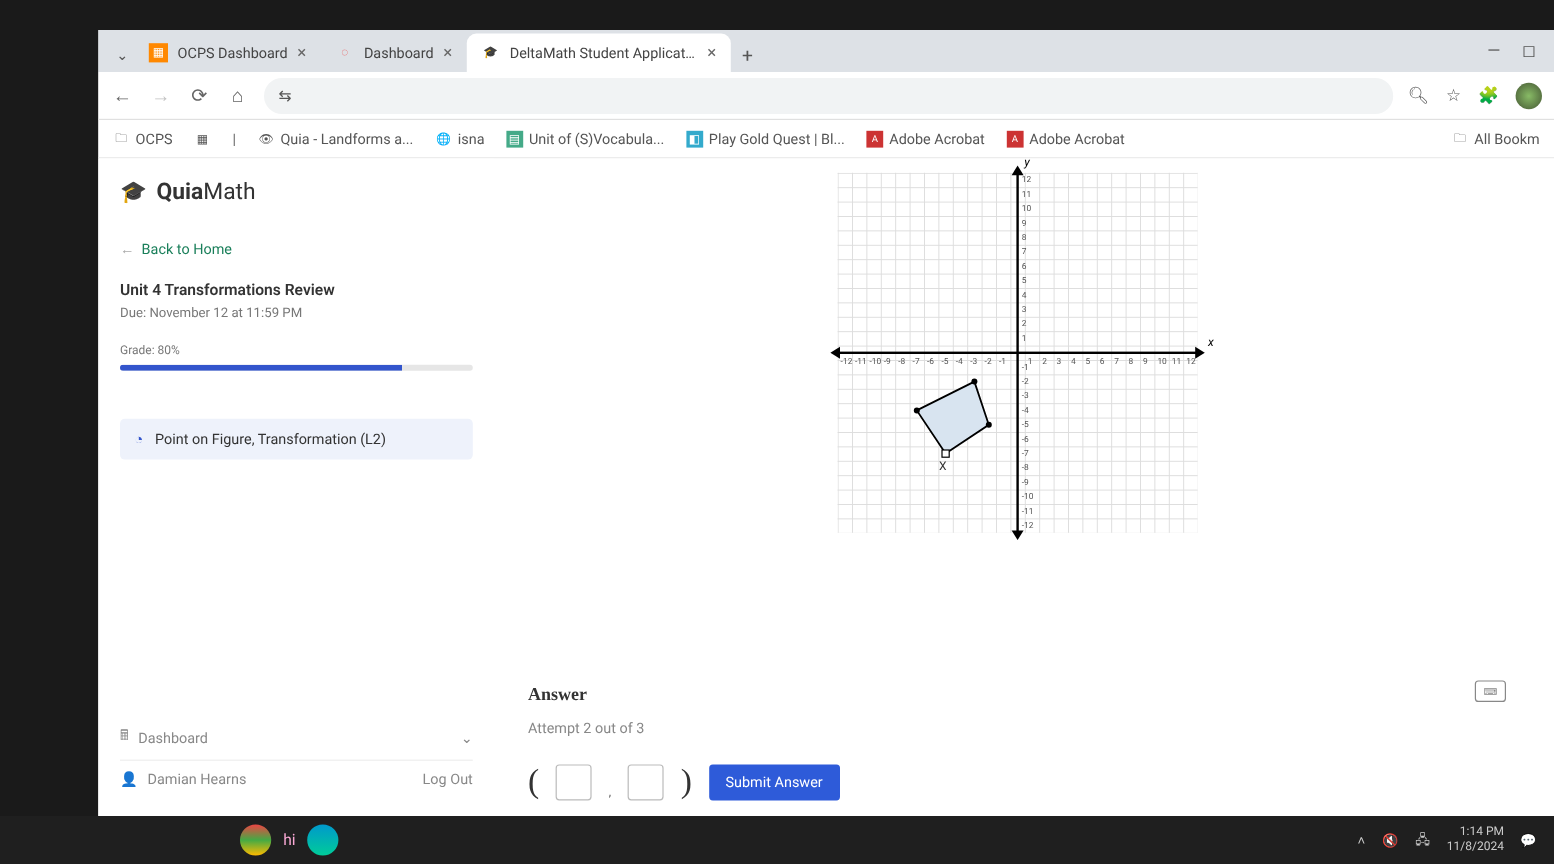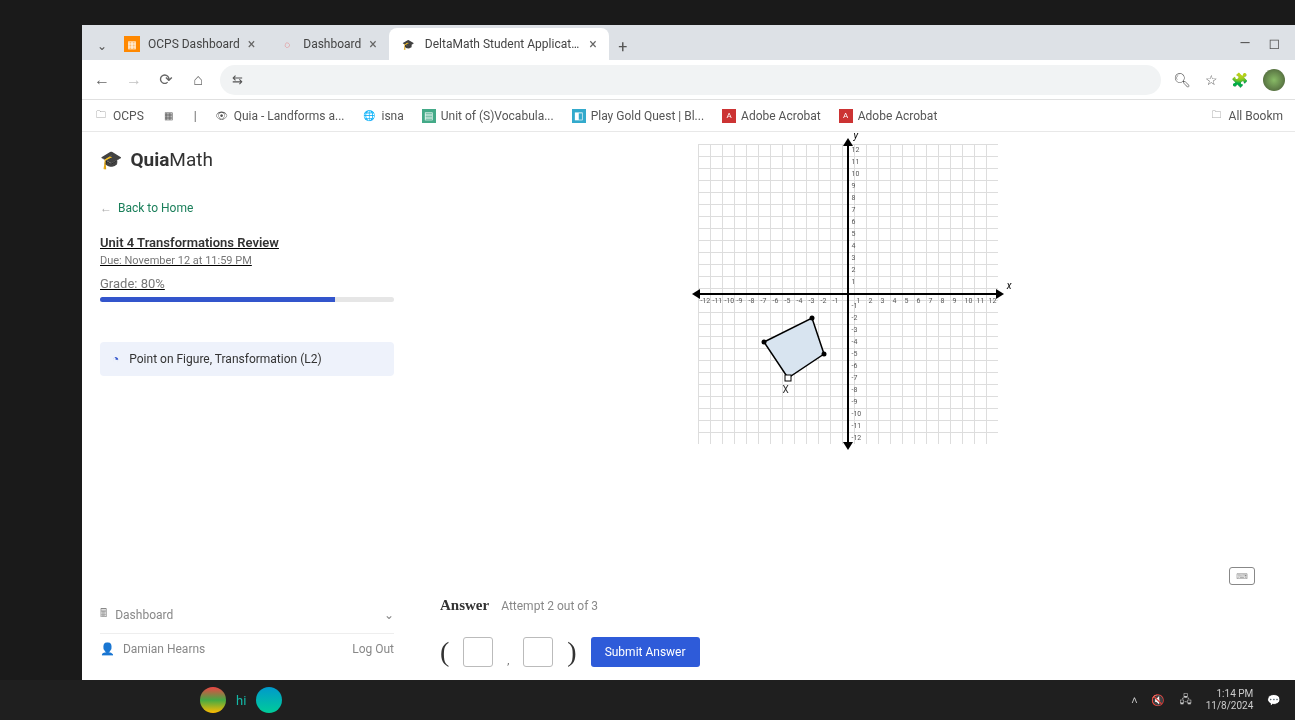--- a/index.html
+++ b/index.html
@@ -24,24 +24,24 @@
 .bookmark-icon { width:14px; height:14px; display:flex; align-items:center; justify-content:center; font-size:10px; }
 .bm-right { margin-left:auto; }
 .app-body { flex:1; display:flex; background:#fff; overflow:hidden; }
 .sidebar { width: 330px; background:#fff; padding: 16px 18px; display:flex; flex-direction:column; }
 .logo-row { display:flex; align-items:center; gap:8px; margin-bottom: 30px; }
 .logo-icon { font-size:18px; color:#333; }
 .logo-text { font-size:19px; color:#333; }
 .logo-bold { font-weight:700; }
 .back-home { display:flex; align-items:center; gap:6px; font-size:12px; color:#4a6; color:#5b8a72; color:#888; color:#1a7f5a; cursor:pointer; margin-bottom: 20px; }
 .back-home .arrow { color:#aaa; }
-.assignment { margin-bottom: 10px; text-decoration: underline; }
+.assignment { margin-bottom: 10px; }
 .assignment-title { font-size:13px; font-weight:600; color:#333; margin-bottom:4px; }
-.assignment-due { font-size:11px; color:#777; margin-bottom: 9px;}
-.grade-label { font-size:13px; color:#777; margin-bottom: 6px; }
+.assignment-due { font-size:11px; color:#777; margin-bottom: 20px;}
+.grade-label { font-size:10px; color:#777; margin-bottom: 6px; }
 .progress-track { width: 100%; height: 5px; background:#e6e6e6; border-radius: 3px; overflow:hidden; margin-bottom: 30px;}
 .progress-fill { height:100%; background:#3355cc; width: 80%; }
 .topic-item { display:flex; align-items:center; gap:10px; font-size:12px; color:#333; background:#eef2fb; padding: 10px 12px; border-radius: 4px; }
 .topic-icon { color:#3355cc; }
 .sidebar-footer { margin-top:auto; font-size:12px; color:#888; }
 .footer-row { display:flex; align-items:center; padding: 8px 0; gap:8px; border-top: 1px solid #eee;}
 .footer-row:first-child { border-top:none; }
 .logout { margin-left:auto; cursor:pointer; }
 .main { flex:1; padding: 12px 40px 12px 28px; display:flex; flex-direction:column; overflow:hidden; position:relative;}
 .question { font-family: Georgia, serif; font-size:16px; color:#222; line-height:1.5; margin-bottom: 18px; }
@@ -54,21 +54,21 @@
 .arrow-right { right:-6px; top:50%; transform:translateY(-50%); border-left:8px solid #000; border-top:5px solid transparent; border-bottom:5px solid transparent;}
 .arrow-left { left:-6px; top:50%; transform:translateY(-50%); border-right:8px solid #000; border-top:5px solid transparent; border-bottom:5px solid transparent;}
 .arrow-up { top:-6px; left:50%; transform:translateX(-50%); border-bottom:8px solid #000; border-left:5px solid transparent; border-right:5px solid transparent;}
 .arrow-down { bottom:-6px; left:50%; transform:translateX(-50%); border-top:8px solid #000; border-left:5px solid transparent; border-right:5px solid transparent;}
 .tick-label { position:absolute; font-size:7px; color:#555; }
 .axis-lab-x { position:absolute; right:-14px; top:50%; transform:translateY(-14px); font-size:10px; font-style:italic;}
 .axis-lab-y { position:absolute; left:50%; top:-14px; transform:translateX(6px); font-size:10px; font-style:italic;}
 .poly { position:absolute; }
 .point-x-label { position:absolute; font-size:10px; color:#333; }
 .answer-section { margin-top:auto; padding-top: 25px; }
-.answer-header { display:flex; align-items:baseline; gap: 12px; margin-bottom: 22px; }
+.answer-header { display:flex; align-items:baseline; gap: 12px; margin-bottom: 22px; flex-direction: column; }
 .answer-label { font-family: Georgia, serif; font-size:15px; font-weight:700; color:#333; }
 .attempt { font-size:12px; color:#888; }
 .answer-row { display:flex; align-items:center; gap: 14px; }
 .coord-paren { font-family: Georgia, serif; font-size:28px; color:#333; }
 .coord-input { width: 30px; height: 30px; border: 1px solid #bbb; border-radius: 3px; text-align:center; font-size:14px; }
 .coord-sep { font-size:10px; color:#555; align-self:flex-end; padding-bottom:2px;}
 .submit-btn { background:#2e5bd9; color:#fff; border:none; padding: 8px 14px; font-size:12px; border-radius:3px; cursor:pointer;}
 .keyboard-icon { position:absolute; right: 40px; bottom: 95px; width: 26px; height: 18px; border: 1.5px solid #888; border-radius: 3px; display:flex; align-items:center; justify-content:center; font-size:8px; color:#888;}
 .taskbar { position:absolute; bottom:0; left:0; right:0; height: 40px; background: #1f1f1f; display:flex; align-items:center; padding: 0 14px; color:#ccc; font-size:11px; }
 .taskbar-center { position:absolute; left: 200px; display:flex; gap: 10px; align-items:center;}
@@ -287,21 +287,21 @@
           <button class="submit-btn">Submit Answer</button>
         </div>
       </div>
     </div>
   </div>
 </div>
 
 <div class="taskbar">
   <div class="taskbar-center">
     <div class="task-icon" style="background:linear-gradient(#e44,#4a4,#fb0);border-radius:50%;"></div>
-    <span style="color:#14b8a6;font-size:13px;">hi</span>
+    <span style="color:#f9a8d4;font-size:13px;">hi</span>
     <div class="task-icon" style="background:linear-gradient(#09c,#0c9);border-radius:50%;"></div>
   </div>
   <div class="taskbar-right">
     <span>˄</span>
     <span>🔇</span>
     <span>🖧</span>
     <div class="tray-time">
       <div>1:14 PM</div>
       <div>11/8/2024</div>
     </div>

